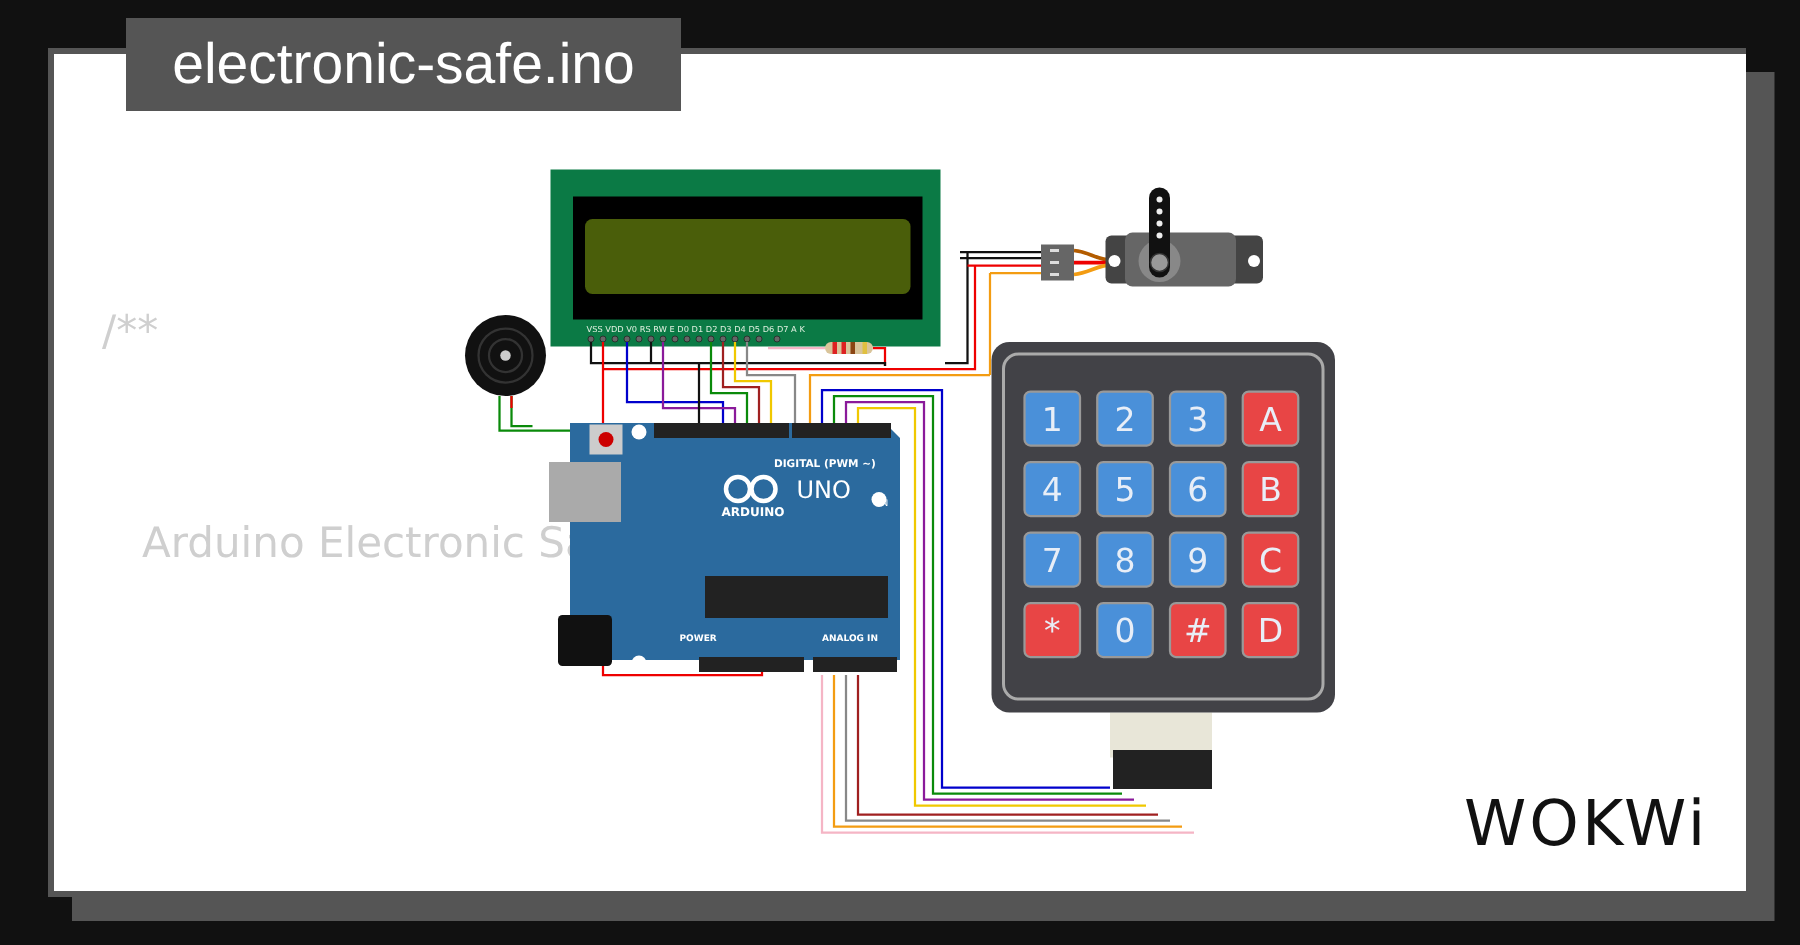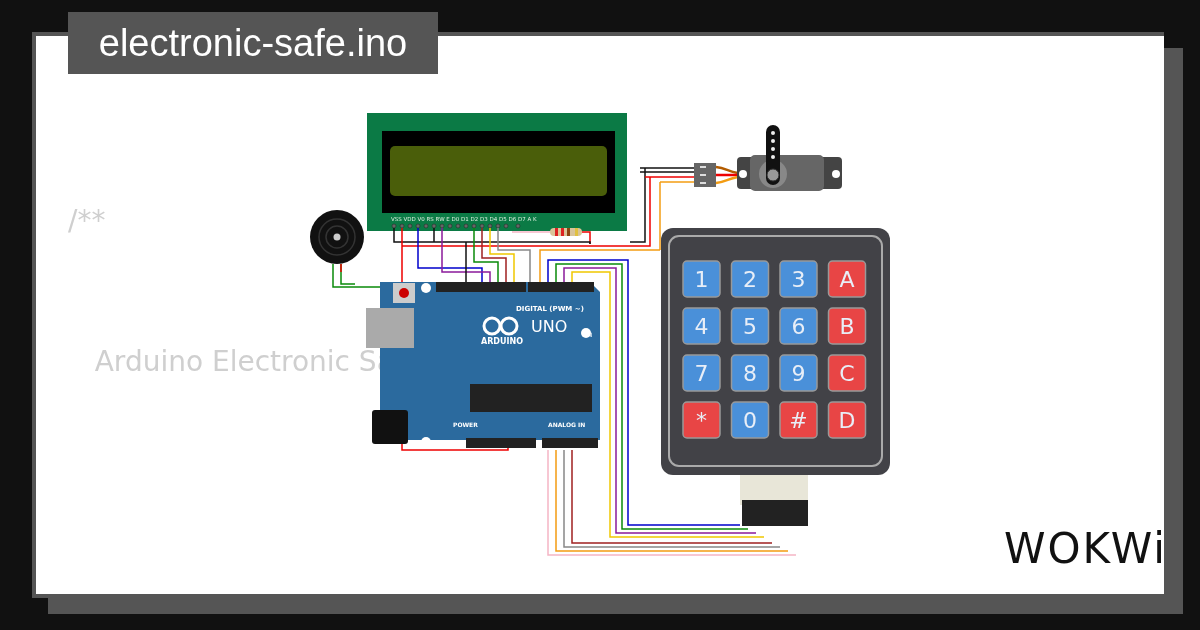--- a/index.html
+++ b/index.html
@@ -11,33 +11,33 @@
       position:absolute; left:48px; top:48px; width:1135px; height:566px; background:#555555;
     }
     .card {
       position:absolute; left:32px; top:32px; width:1132px; height:566px;
       background:#555555; box-sizing:border-box;
     }
     .card-inner {
       position:absolute; left:4px; top:4px; right:0; bottom:4px; background:#ffffff; overflow:hidden;
     }
     .title-tag {
-      position:absolute; left:68px; top:12px; width:370px; height:62px; background:#555555;
+      position:absolute; left:84px; top:12px; width:370px; height:62px; background:#555555;
       color:#ffffff; font-family:"Liberation Sans", sans-serif; font-size:38px; line-height:62px;
       text-align:center; z-index:5;
     }
     .code {
       position:absolute; left:32px; top:66px; color:#cfcfcf;
       font-family:"DejaVu Sans", sans-serif; font-size:28px; line-height:47.3px; white-space:pre;
     }
     .code .line { height:47.3px; }
     .circuit { position:absolute; left:0; top:0; width:1200px; height:630px; z-index:3; }
     .logo {
       position:absolute; left:976px; top:524px; font-family:"DejaVu Sans", sans-serif;
-      font-size:42px; font-weight:normal; color:#111; letter-spacing:2px; z-index:4;margin-left:28px;
+      font-size:42px; font-weight:normal; color:#111; letter-spacing:2px; z-index:4;
     }
     .key-label { font-family:"DejaVu Sans", sans-serif; font-size:22px; fill:#e8eef7; }
   </style>
 </head>
 <body>
 
 <div class="shadow"></div>
 <div class="card">
   <div class="card-inner">
     <div class="code">

